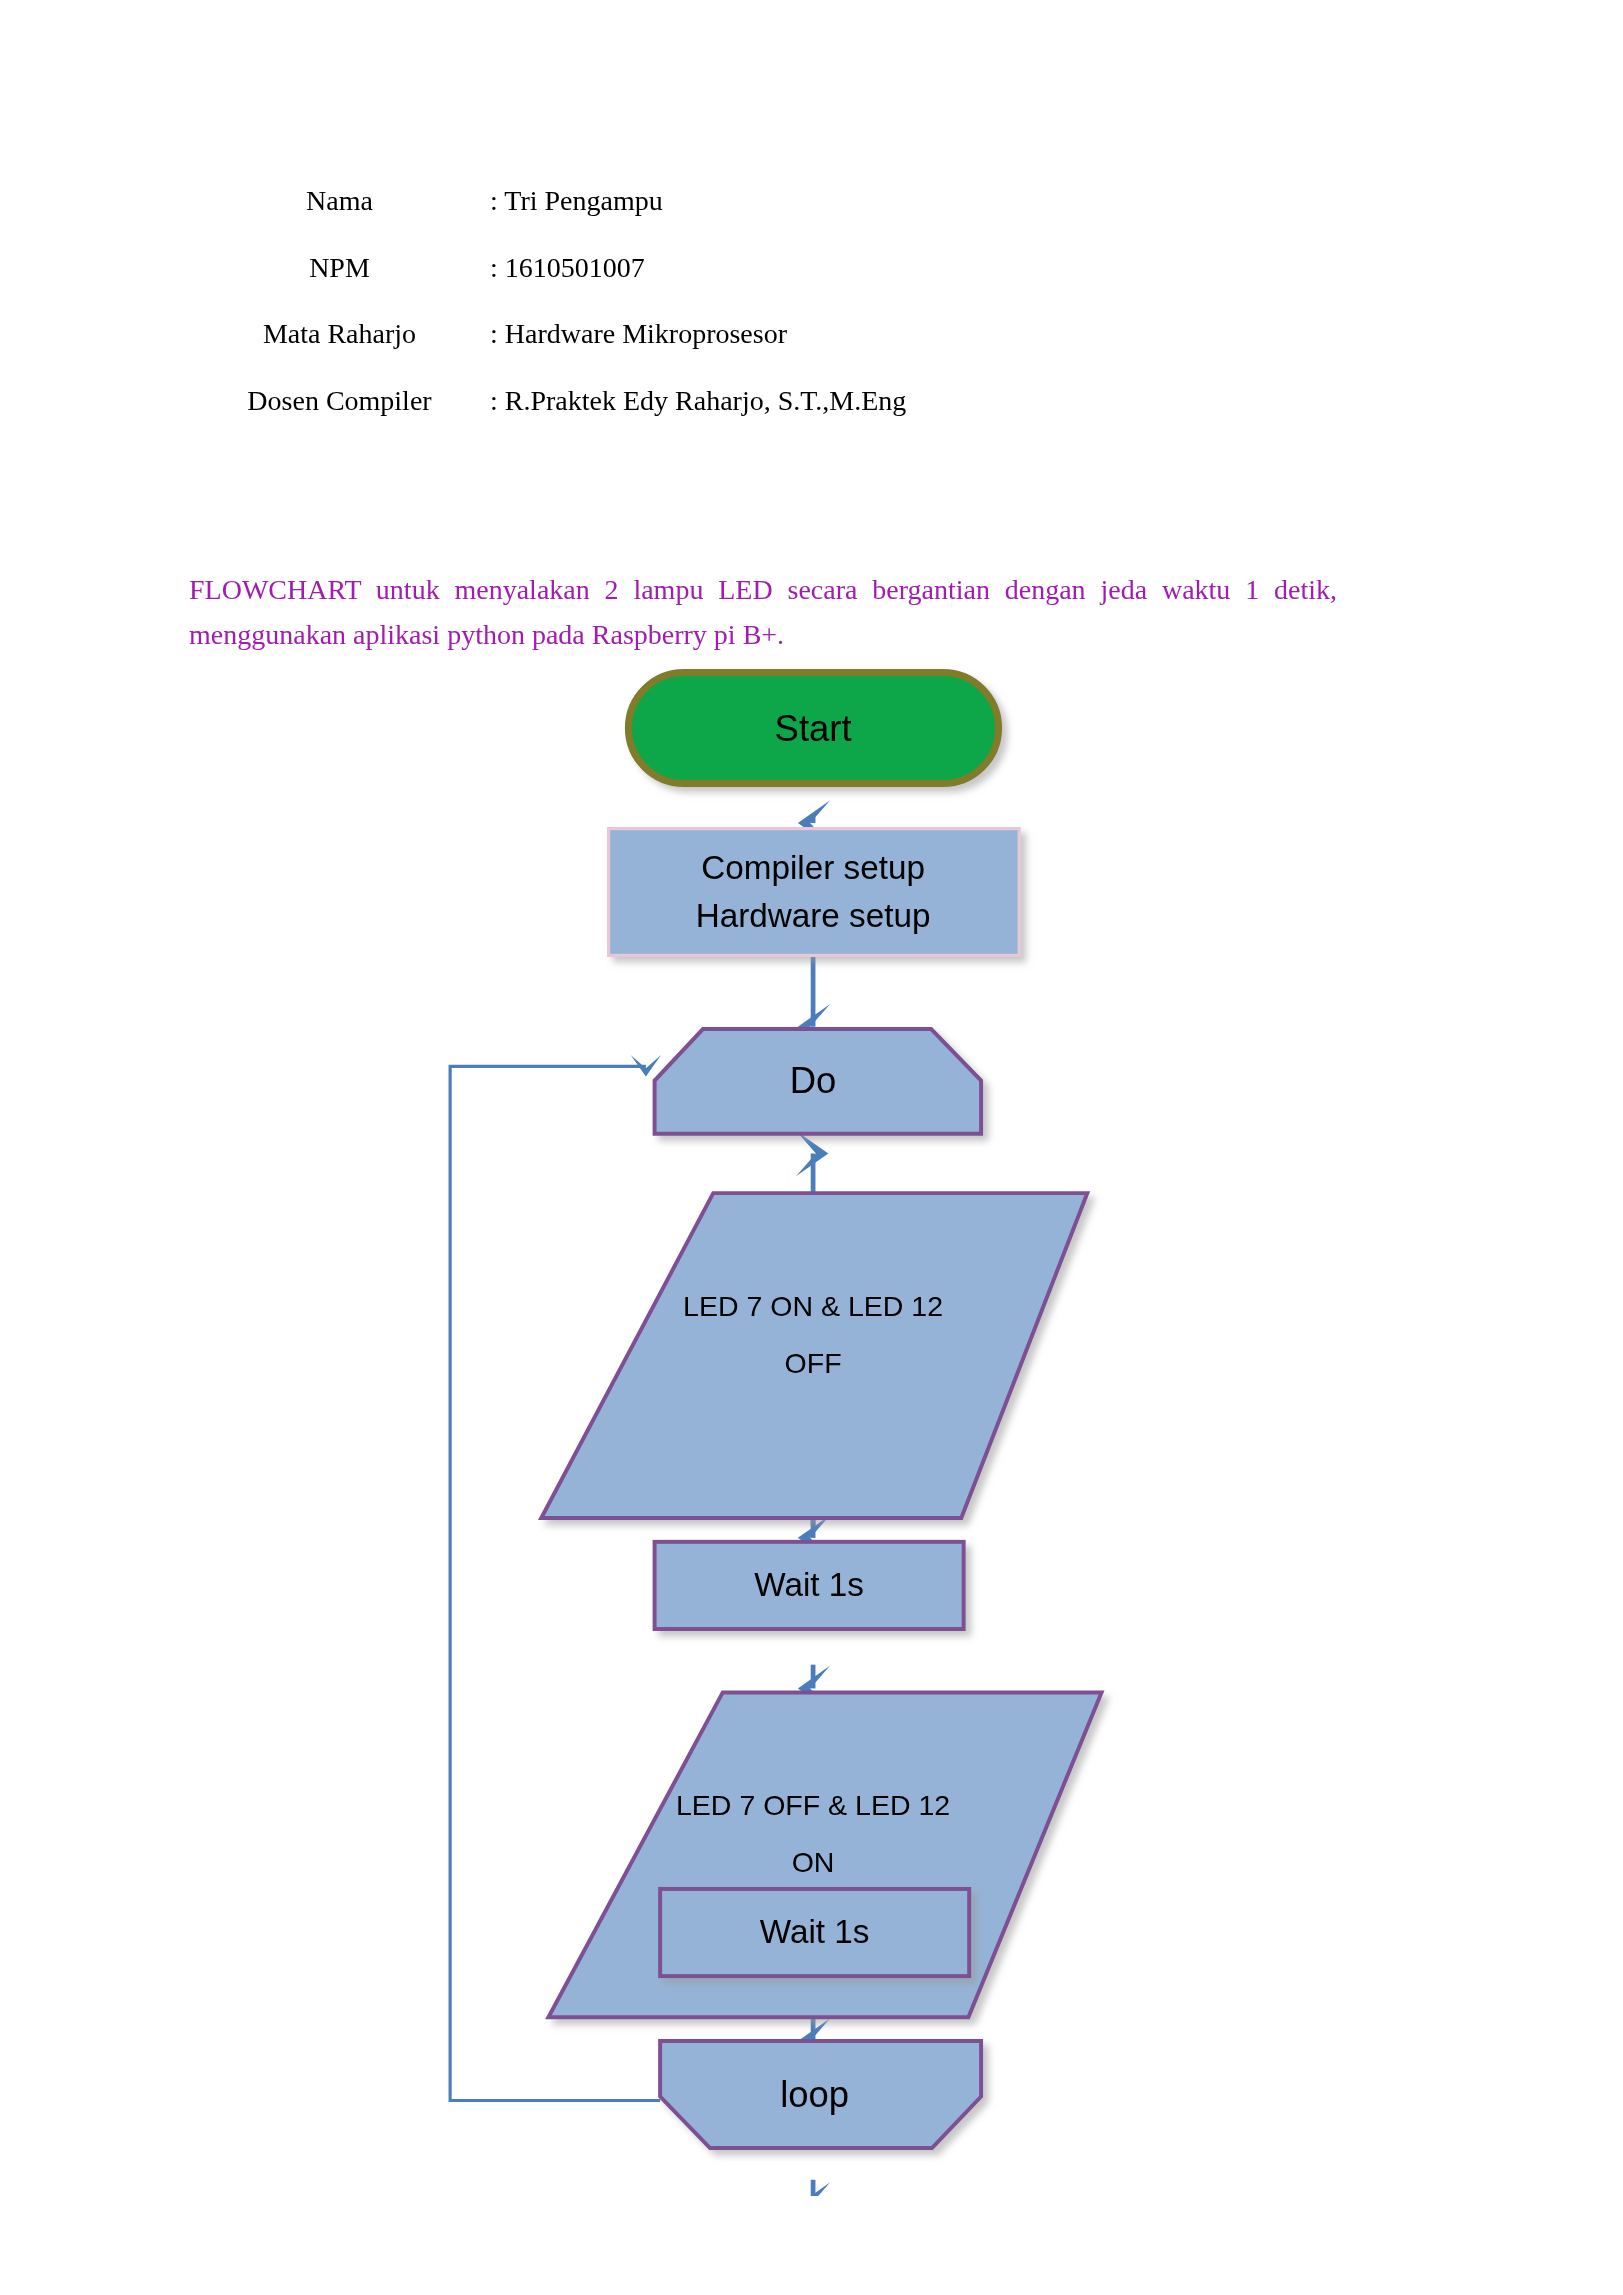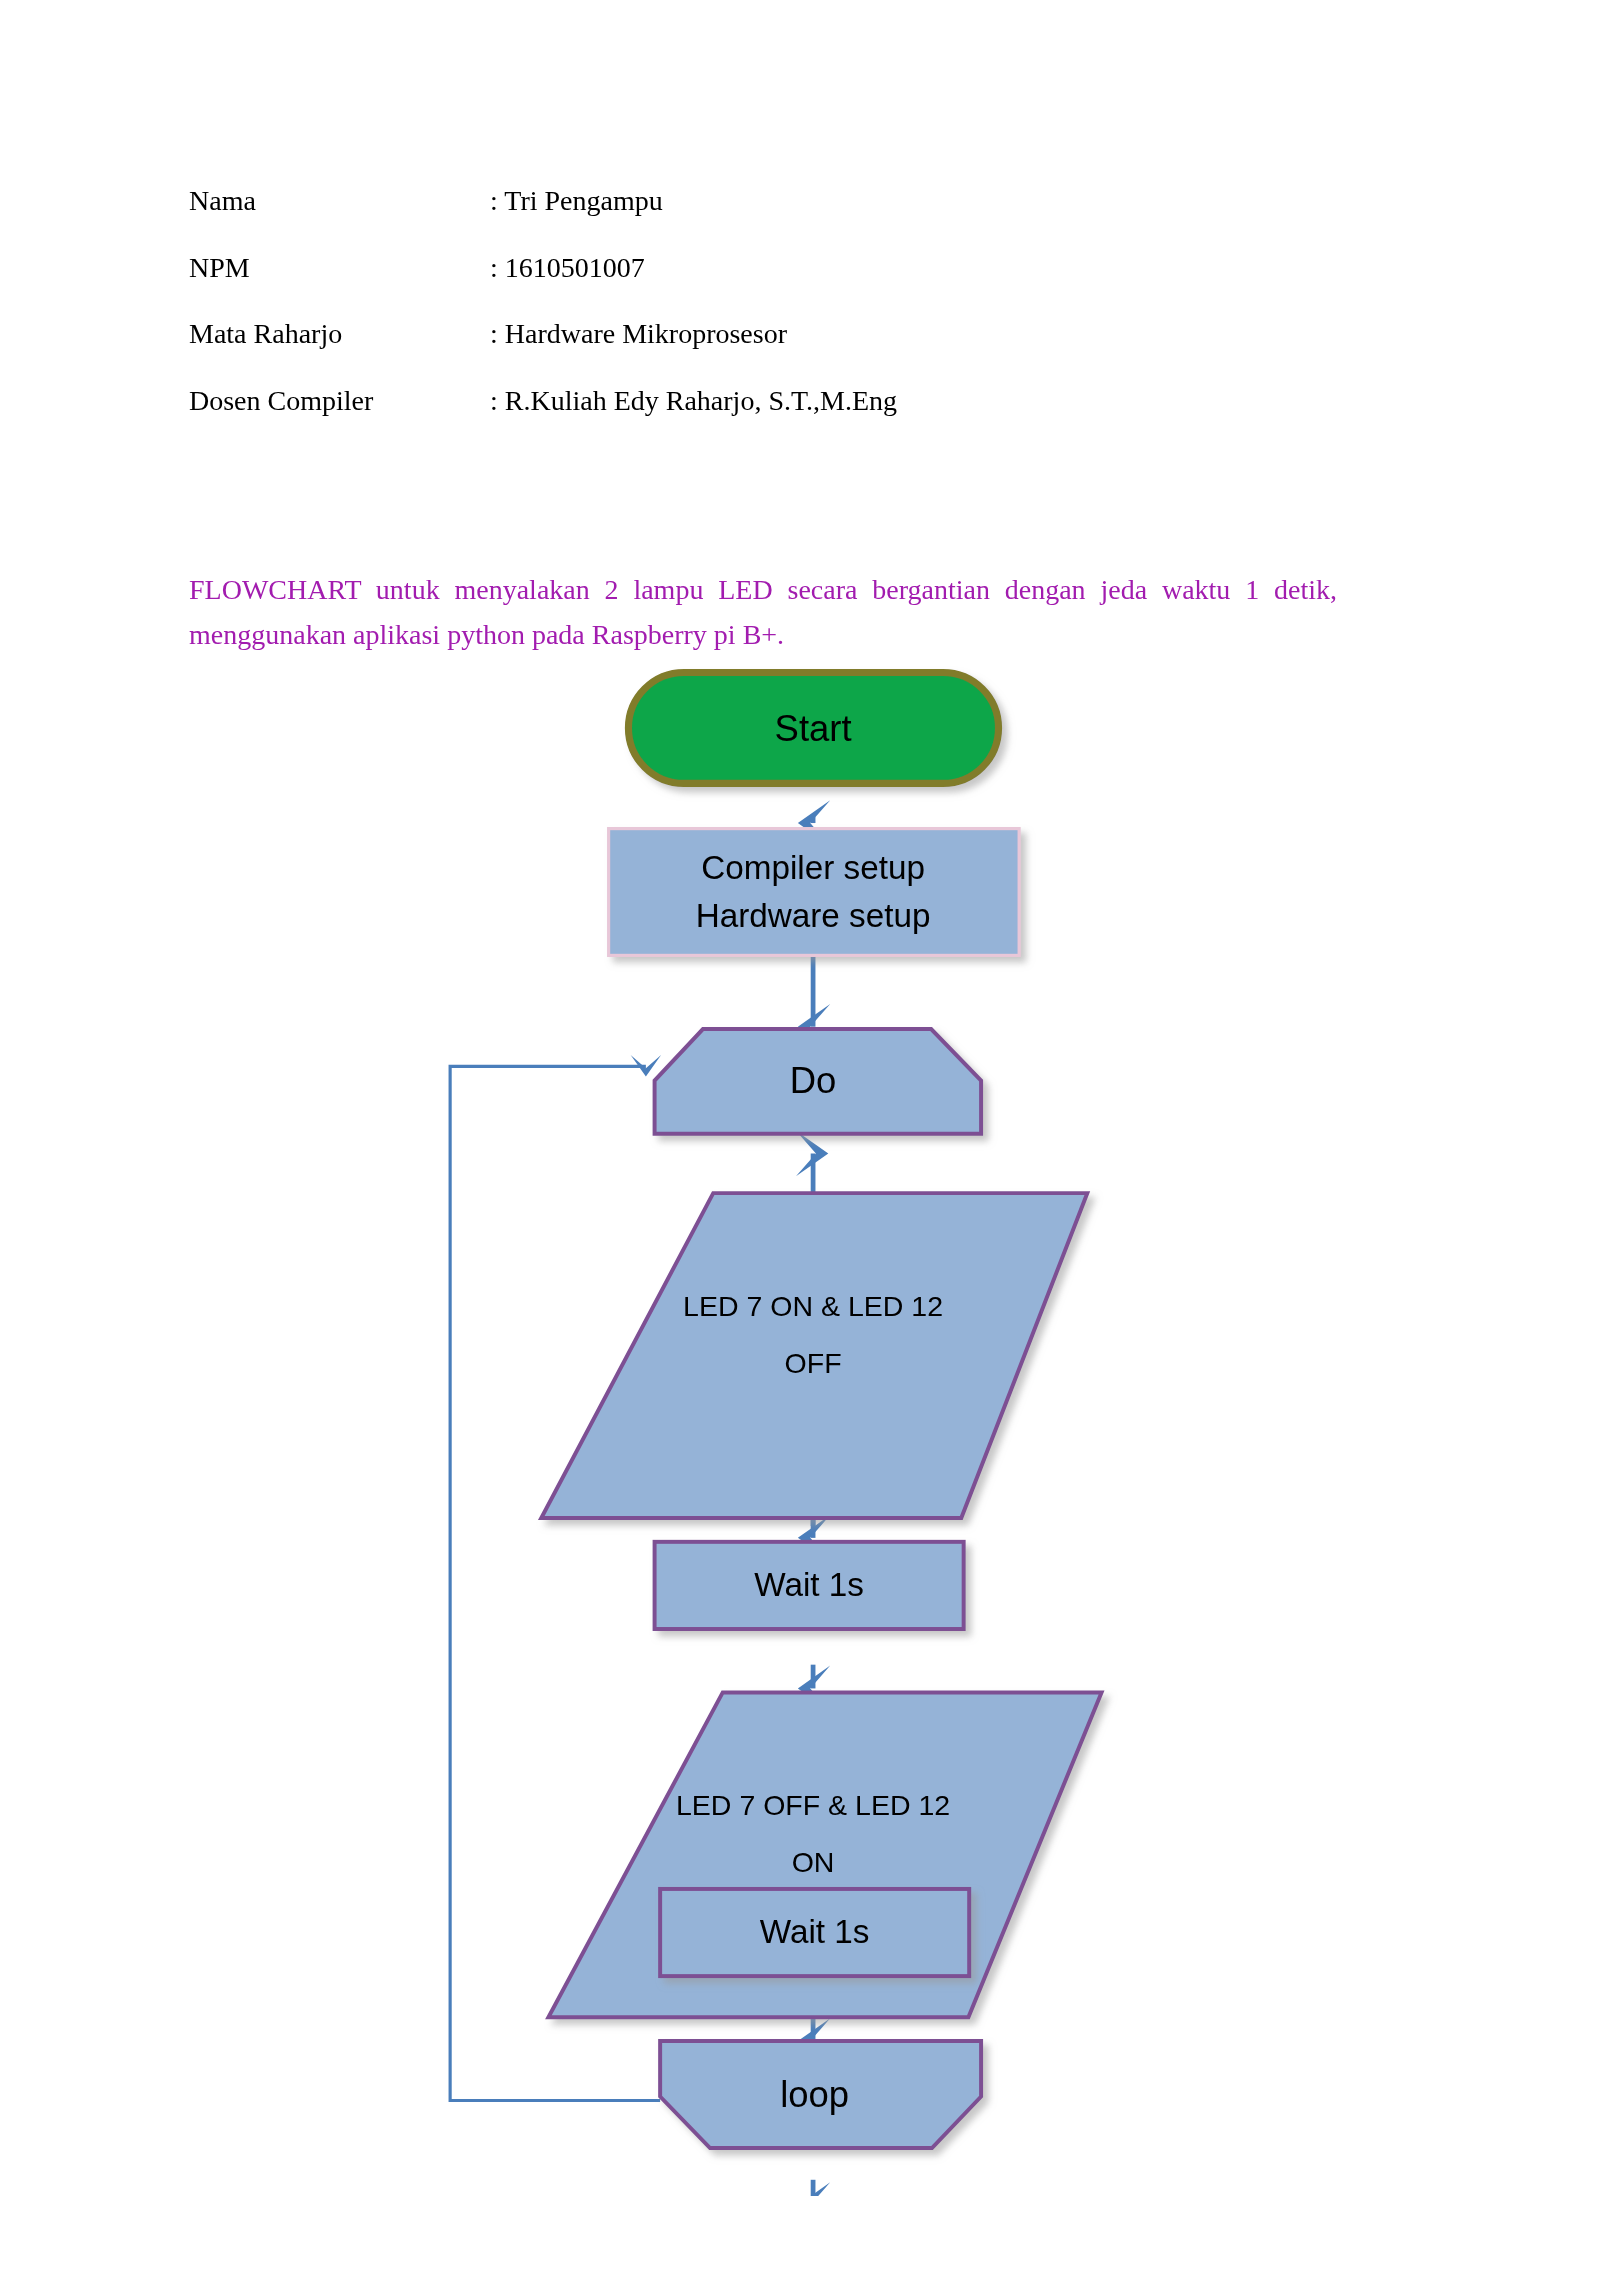--- a/index.html
+++ b/index.html
@@ -14,20 +14,21 @@
     font-family: "Liberation Serif", serif;
     overflow: hidden;
   }
 
   
   #doc-header {
     position: absolute;
     left: 189px;
     top: 184px;
     width: 1237px;
+    text-align: center;
   }
   .info-row {
     display: flex;
     align-items: baseline;
     margin-bottom: 33px;
     font-family: "Liberation Serif", serif;
     font-size: 28px;
     color: #000000;
     line-height: 1.2;
   }
@@ -99,21 +100,21 @@
   <div class="info-row">
     <span class="info-label">NPM</span>
     <span class="info-value">: 1610501007</span>
   </div>
   <div class="info-row">
     <span class="info-label">Mata Raharjo</span>
     <span class="info-value">: Hardware Mikroprosesor</span>
   </div>
   <div class="info-row">
     <span class="info-label">Dosen Compiler</span>
-    <span class="info-value">: R.Kuliah  Edy Raharjo, S.T.,M.Eng</span>
+    <span class="info-value">: R.Praktek  Edy Raharjo, S.T.,M.Eng</span>
   </div>
 </div>
 
 <p id="intro-paragraph">FLOWCHART untuk menyalakan 2 lampu LED secara bergantian dengan jeda waktu 1 detik, menggunakan aplikasi python pada Raspberry pi B+.</p>
 
 <div id="flowchart-wrap">
 <svg id="flowchart-svg" viewBox="0 0 2048 1960" xmlns="http://www.w3.org/2000/svg">
   <defs>
     <filter id="softshadow" x="-20%" y="-20%" width="150%" height="150%">
       <feDropShadow dx="7" dy="7" stdDeviation="5" flood-color="#9a9a9a" flood-opacity="0.55"></feDropShadow>

